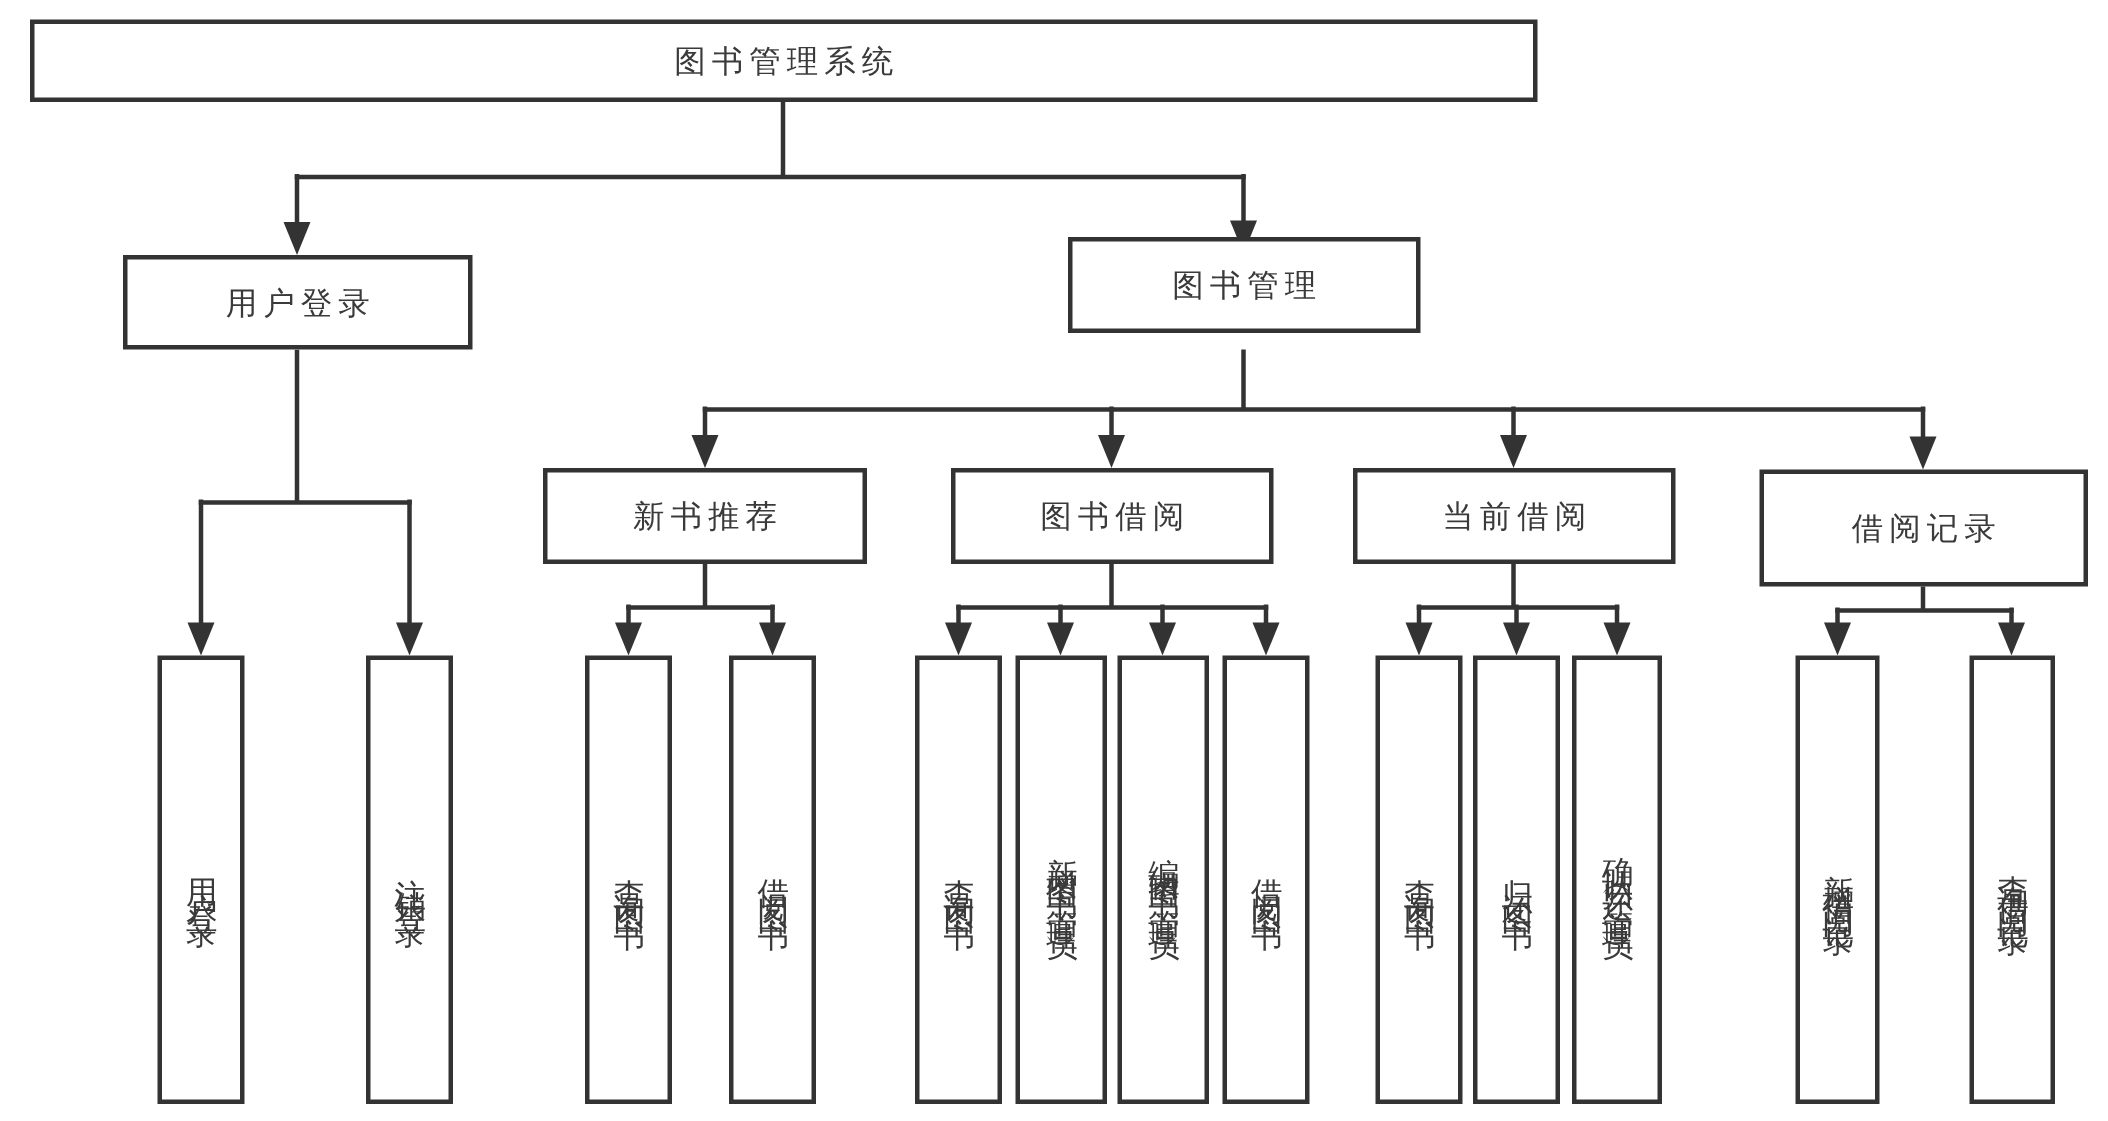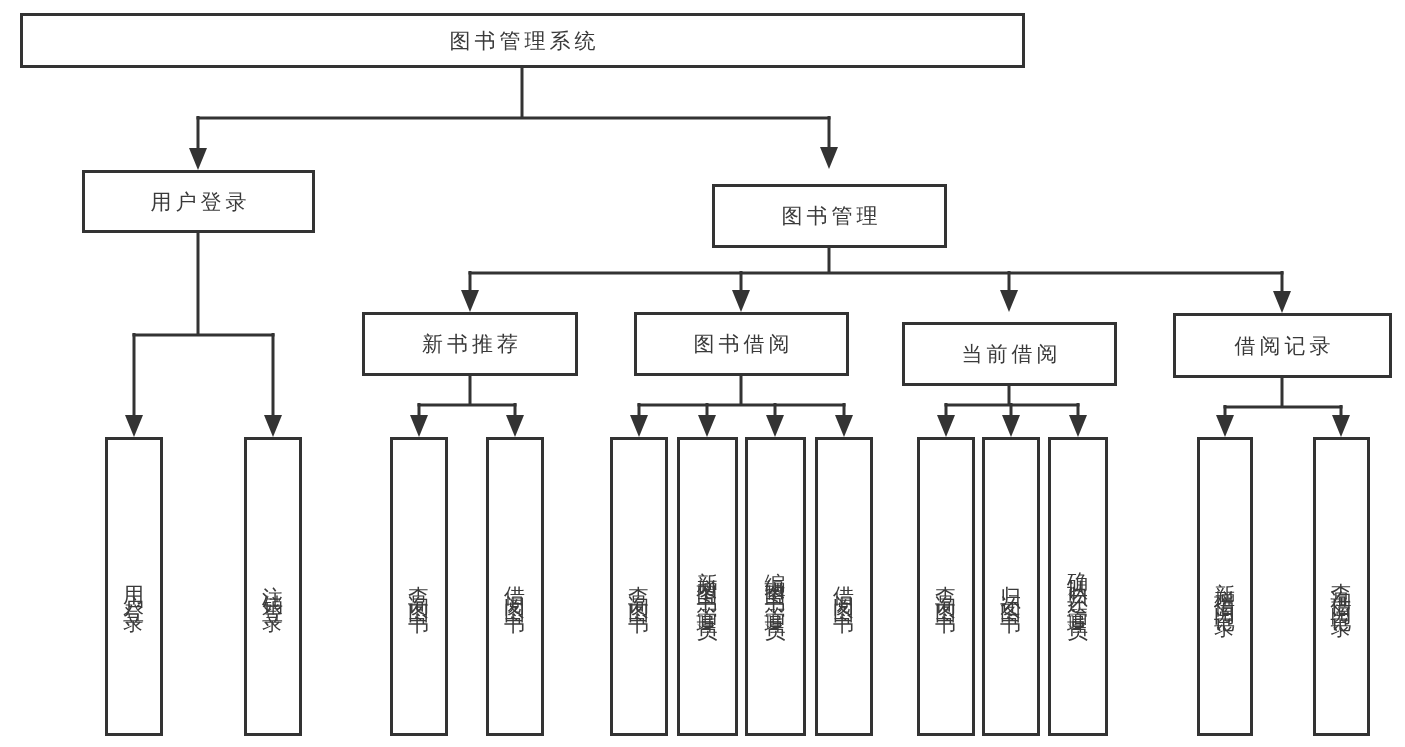--- a/index.html
+++ b/index.html
@@ -145,26 +145,26 @@
       <line x1="1225" y1="405" x2="1225" y2="417"></line>
       <polygon points="1216,415 1234,415 1225,437"></polygon>
       <line x1="1341" y1="405" x2="1341" y2="417"></line>
       <polygon points="1332,415 1350,415 1341,437"></polygon>
     </g>
   </svg>
 
   <div class="node h" style="left:20px; top:13px; width:1005px; height:55px;">图书管理系统</div>
 
   <div class="node h" style="left:82px; top:170px; width:233px; height:63px;">用户登录</div>
-  <div class="node h" style="left:712px; top:184px; width:235px; height:64px;">图书管理</div>
+  <div class="node h" style="left:712px; top:158px; width:235px; height:64px;">图书管理</div>
 
   <div class="node h" style="left:362px; top:312px; width:216px; height:64px;">新书推荐</div>
   <div class="node h" style="left:634px; top:312px; width:215px; height:64px;">图书借阅</div>
-  <div class="node h" style="left:902px; top:312px; width:215px; height:64px;margin-top:10px;">当前借阅</div>
-  <div class="node h" style="left:1173px; top:313px; width:219px; height:65px;">借阅记录</div>
+  <div class="node h" style="left:902px; top:312px; width:215px; height:64px;">当前借阅</div>
+  <div class="node h" style="left:1173px; top:313px; width:219px; height:78px;">借阅记录</div>
 
   <div class="node v" style="left:105px; top:437px; width:58px; height:299px;">用户登录</div>
   <div class="node v" style="left:244px; top:437px; width:58px; height:299px;">注销登录</div>
 
   <div class="node v" style="left:390px; top:437px; width:58px; height:299px;">查询图书</div>
   <div class="node v" style="left:486px; top:437px; width:58px; height:299px;">借阅图书</div>
 
   <div class="node v" style="left:610px; top:437px; width:58px; height:299px;">查询图书</div>
   <div class="node v long" style="left:677px; top:437px; width:61px; height:299px;">新增图书（管理员）</div>
   <div class="node v long" style="left:745px; top:437px; width:61px; height:299px;">编辑图书（管理员）</div>

